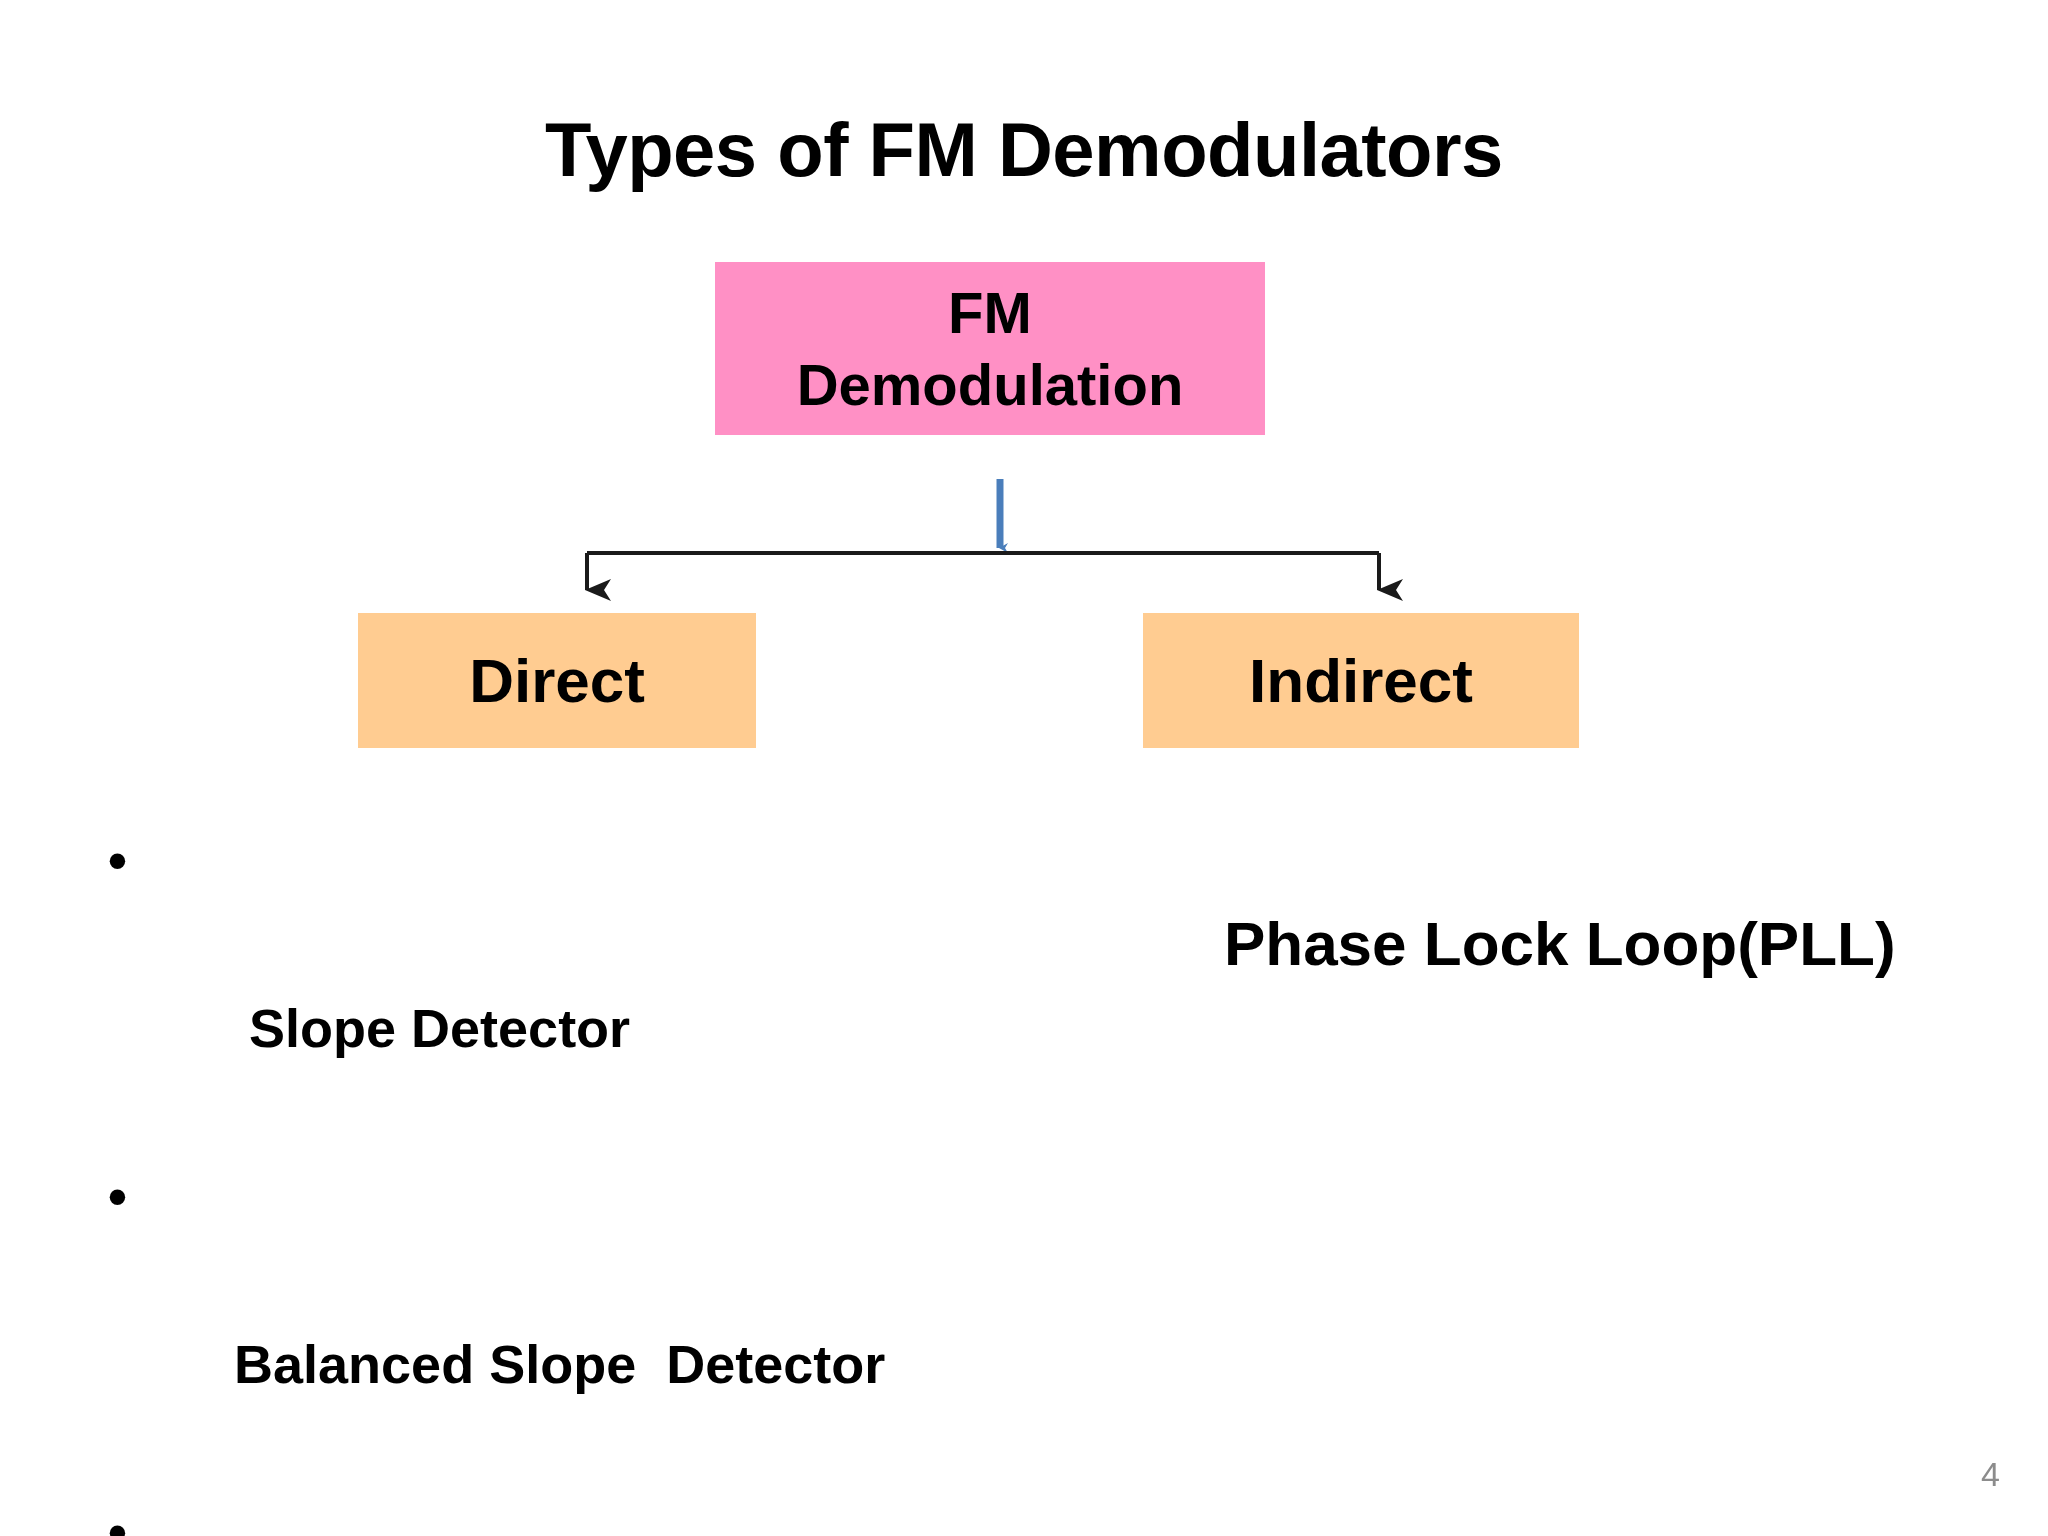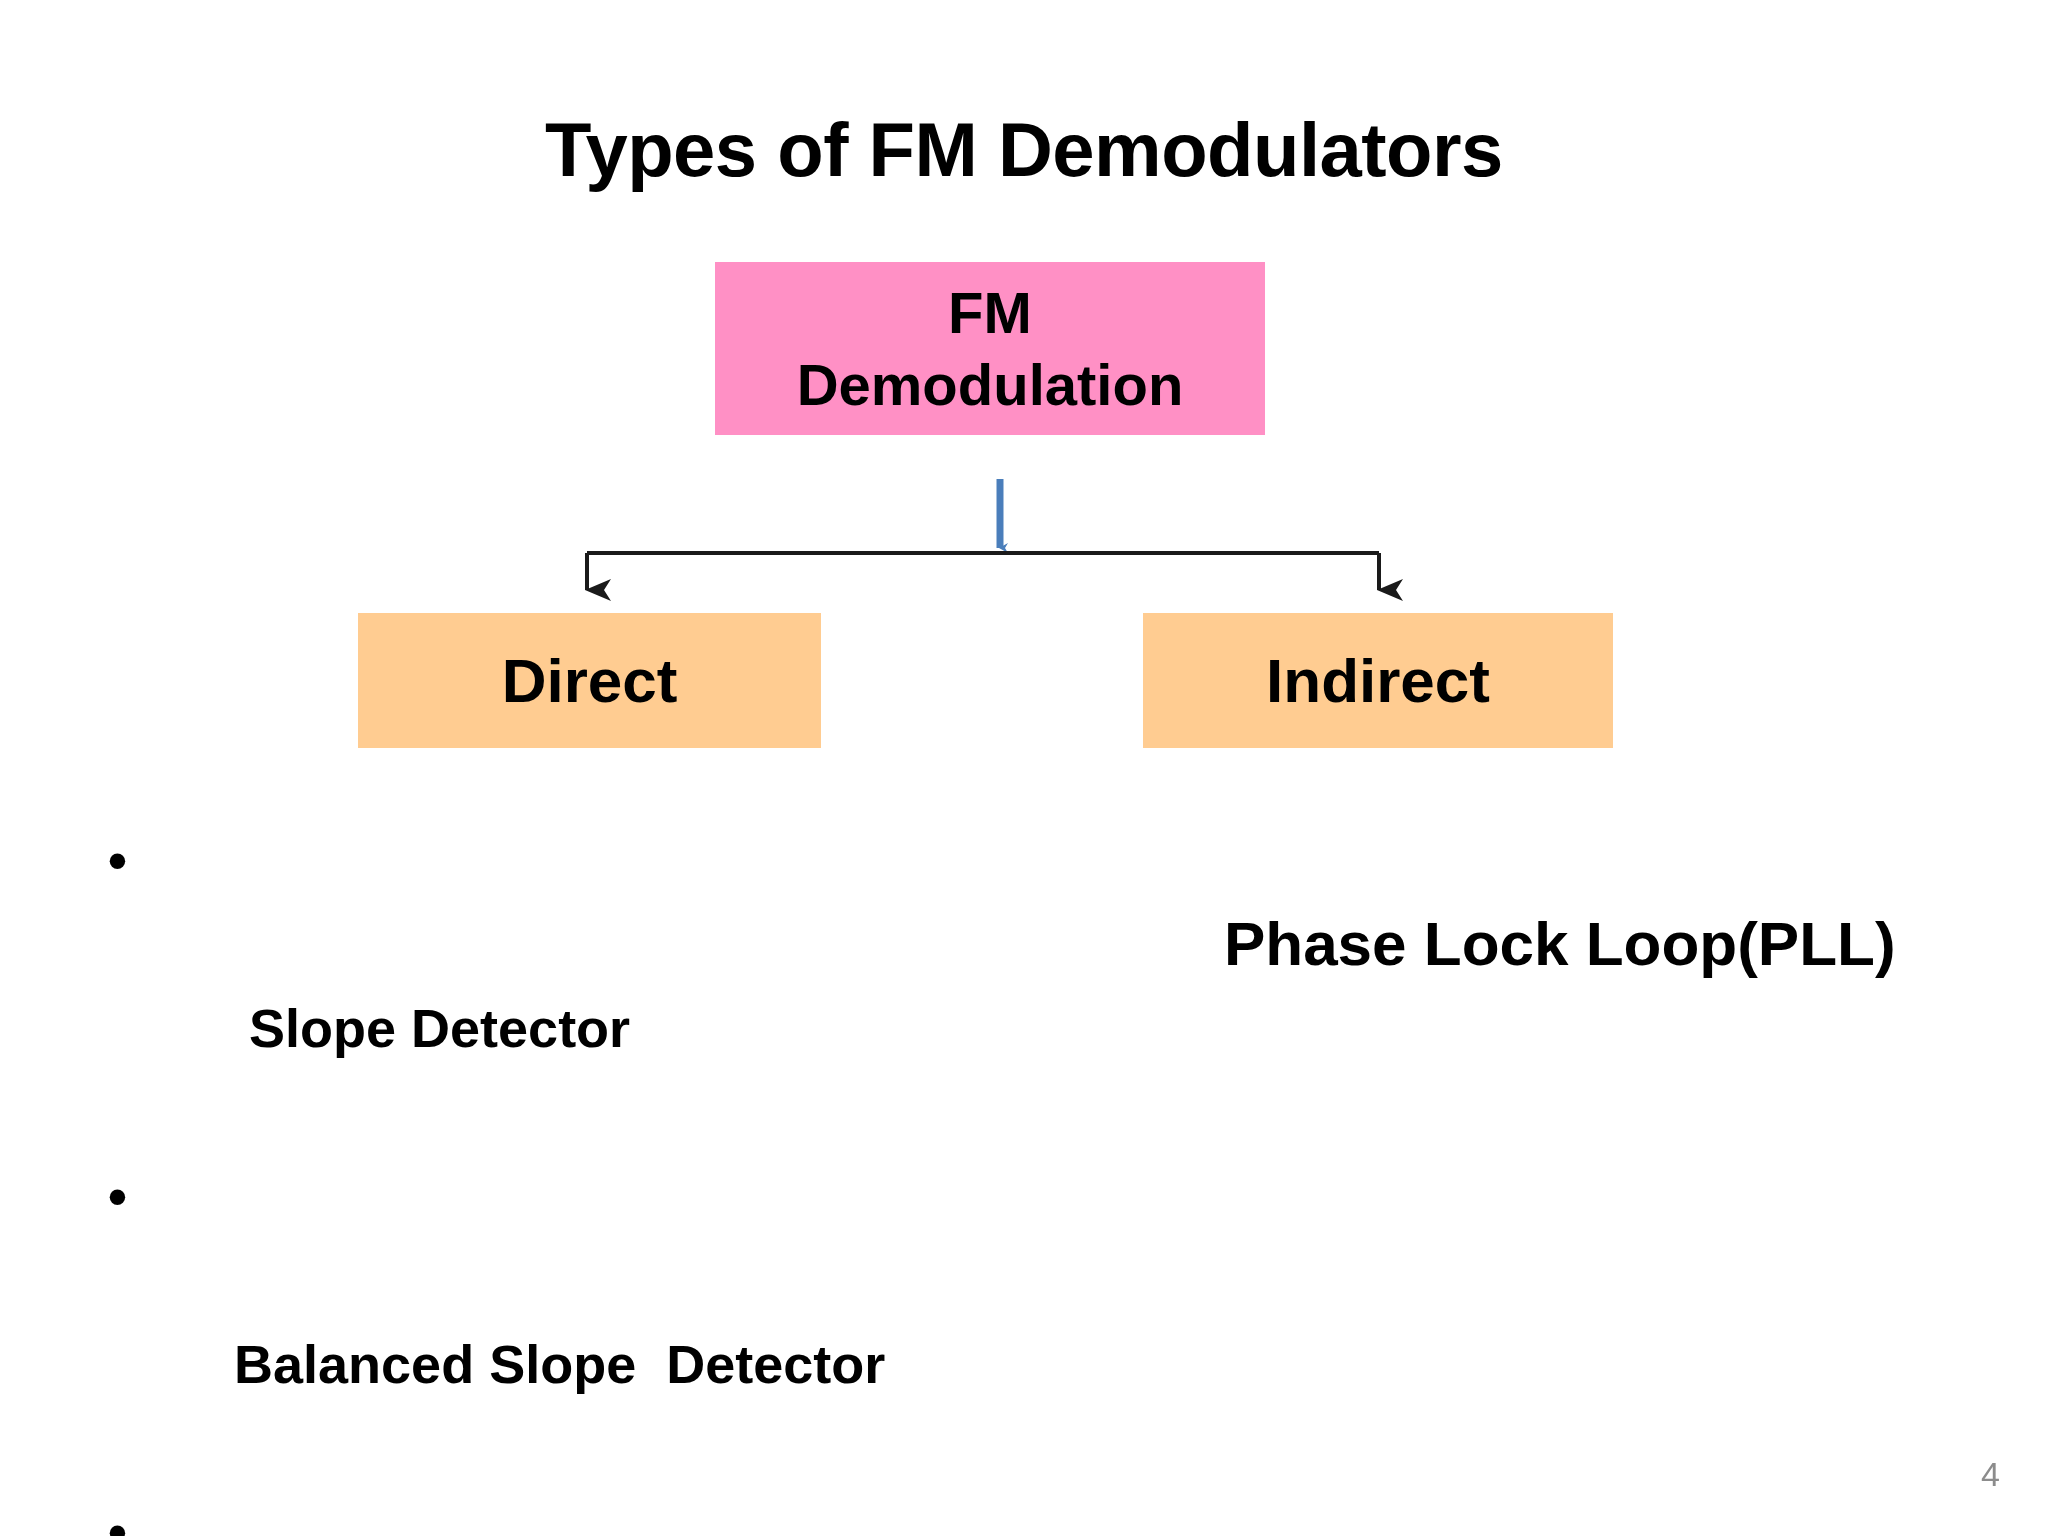--- a/index.html
+++ b/index.html
@@ -51,29 +51,29 @@
     left: 715px;
     top: 262px;
     width: 550px;
     height: 173px;
     font-size: 58px;
     line-height: 72px;
   }
   #direct-box {
     left: 358px;
     top: 613px;
-    width: 463px;
+    width: 398px;
     height: 135px;
     font-size: 62px;
     line-height: 70px;
   }
   #indirect-box {
     left: 1143px;
     top: 613px;
-    width: 470px;
+    width: 436px;
     height: 135px;
     font-size: 62px;
     line-height: 70px;
   }
 
   
   #connectors {
     position: absolute;
     left: 0;
     top: 0;

